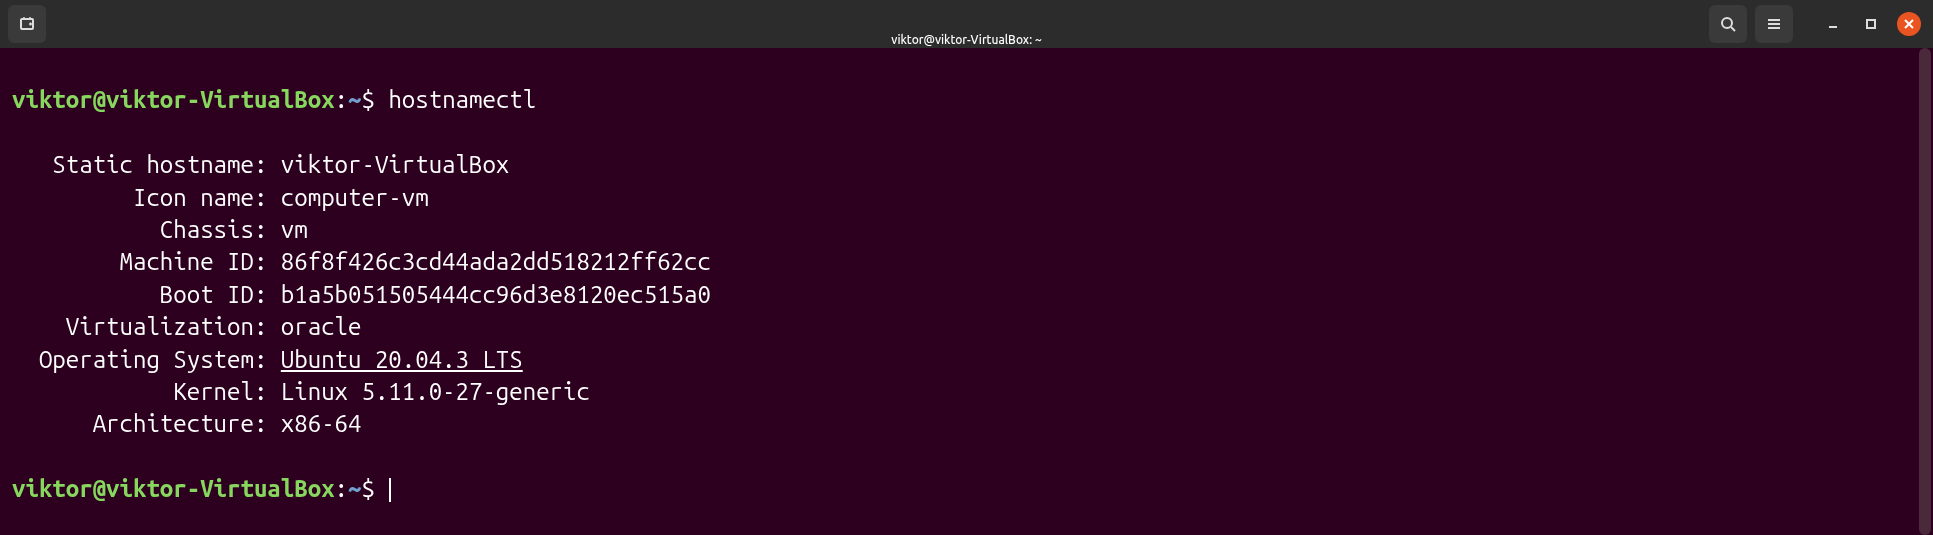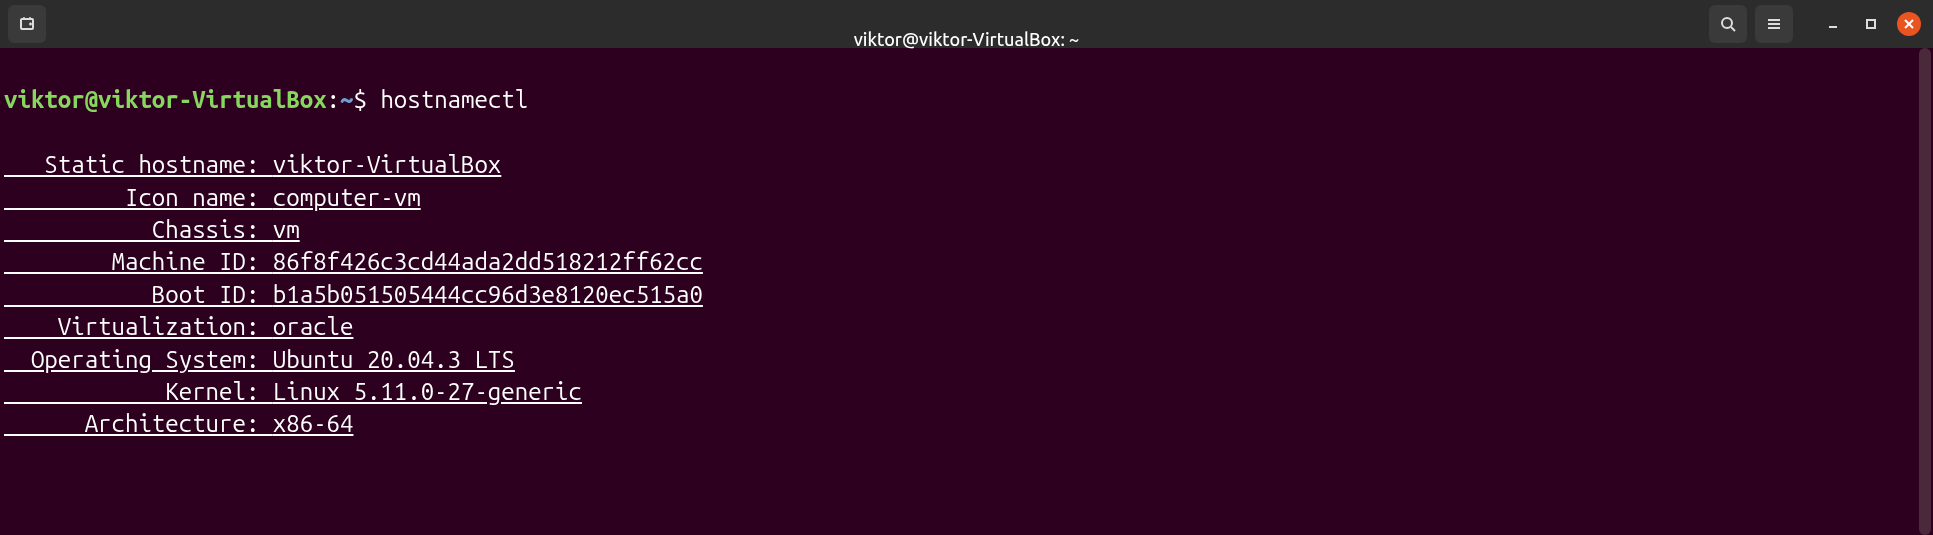--- a/index.html
+++ b/index.html
@@ -25,21 +25,21 @@
     }
     .titlebar-left {
       display: flex;
       align-items: center;
     }
     .titlebar-center {
       position: absolute;
       left: 50%;
       transform: translateX(-50%);
       font-family: 'Ubuntu', sans-serif;
-      font-size: 18px;
+      font-size: 12px;
       font-weight: 500;
       color: #ffffff;
       margin-top: 30px;
     }
     .titlebar-right {
       display: flex;
       align-items: center;
       gap: 8px;
     }
     .titlebar-btn {
@@ -90,21 +90,21 @@
       width: 10px;
       height: 10px;
       stroke: currentColor;
       stroke-width: 2;
       fill: none;
     }
     .window-ctrl.close svg {
       stroke: #fff;
     }
     .terminal {
-      padding: 4px 4px;
+      padding: 4px 12px;
       font-size: 24px;
       line-height: 1.35;
       white-space: pre;
       position: relative;
       height: calc(100% - 48px);
     }
     .scrollbar {
       position: absolute;
       right: 2px;
       top: 0;
@@ -129,21 +129,20 @@
       font-weight: bold;
     }
     .prompt-dollar {
       color: #ffffff;
     }
     .cmd {
       color: #ffffff;
     }
     .output-line {
       color: #ffffff;
-      text-decoration: underline;
     }
     .underline {
       text-decoration: underline;
       text-align: right;
     }
     .cursor {
       display: inline-block;
       width: 2px;
       height: 24px;
       background: #ffffff;
@@ -196,14 +195,15 @@
             <line x1="9" y1="1" x2="1" y2="9"></line>
           </svg>
       </button>
     </div>
   </div>
 </div>
 
 <div class="terminal">
 <div><span class="prompt-user">viktor</span><span class="prompt-user">@</span><span class="prompt-host">viktor-VirtualBox</span><span class="prompt-colon">:</span><span class="prompt-path">~</span><span class="prompt-dollar">$</span><span class="cmd"> </span><span class="cmd">hostnamectl</span></div>
 <div id="output-container"><div class="output-line"><span>   Static hostname: </span><span>viktor-VirtualBox</span></div><div class="output-line"><span>         Icon name: </span><span>computer-vm</span></div><div class="output-line"><span>           Chassis: </span><span>vm</span></div><div class="output-line"><span>        Machine ID: </span><span>86f8f426c3cd44ada2dd518212ff62cc</span></div><div class="output-line"><span>           Boot ID: </span><span>b1a5b051505444cc96d3e8120ec515a0</span></div><div class="output-line"><span>    Virtualization: </span><span>oracle</span></div><div class="output-line"><span>  Operating System: </span><span class="underline">Ubuntu 20.04.3 LTS</span></div><div class="output-line"><span>            Kernel: </span><span>Linux 5.11.0-27-generic</span></div><div class="output-line"><span>      Architecture: </span><span>x86-64</span></div></div>
+<div><span class="prompt-user">viktor</span><span class="prompt-user">@</span><span class="prompt-host">viktor-VirtualBox</span><span class="prompt-colon">:</span><span class="prompt-path">~</span><span class="prompt-dollar">$</span><span class="cmd"> </span><span class="cursor"></span></div>
 <div class="scrollbar"></div>
 </div>
 
 </body></html>

